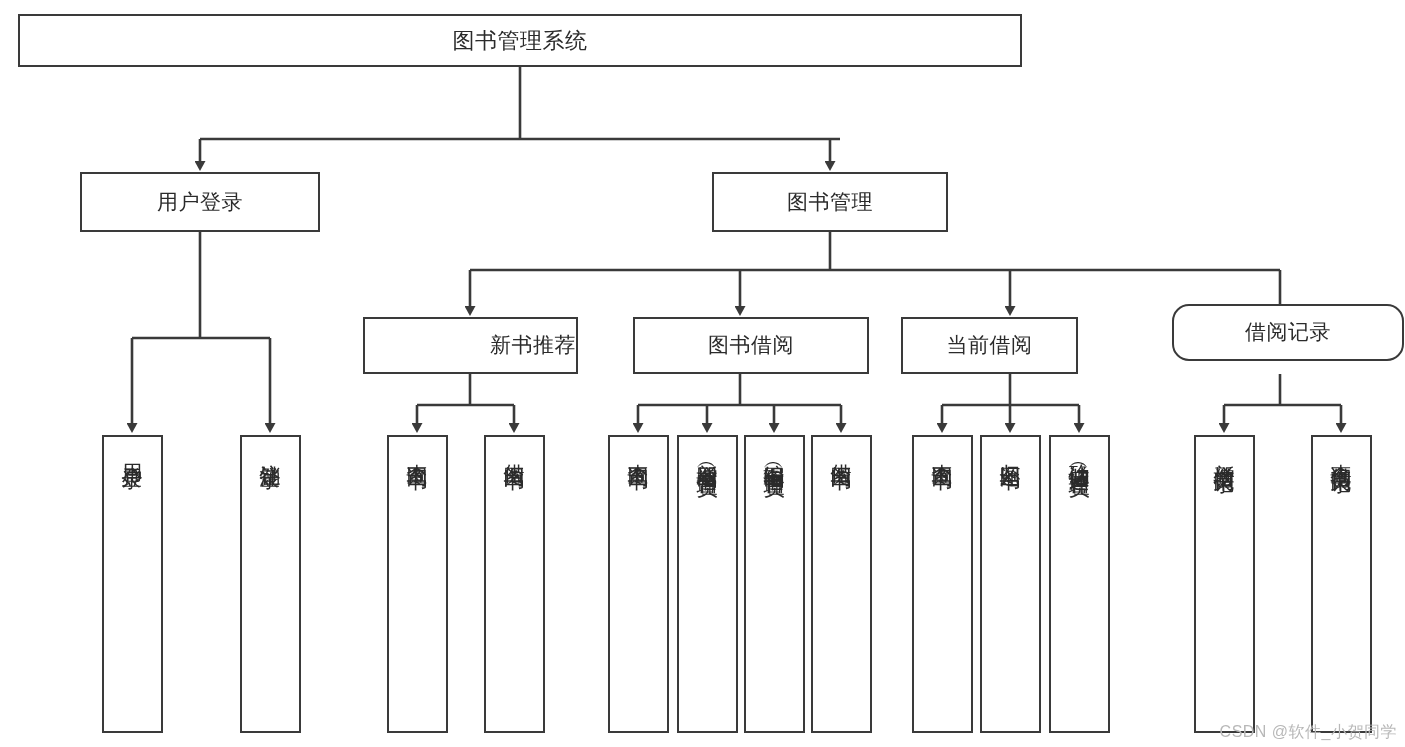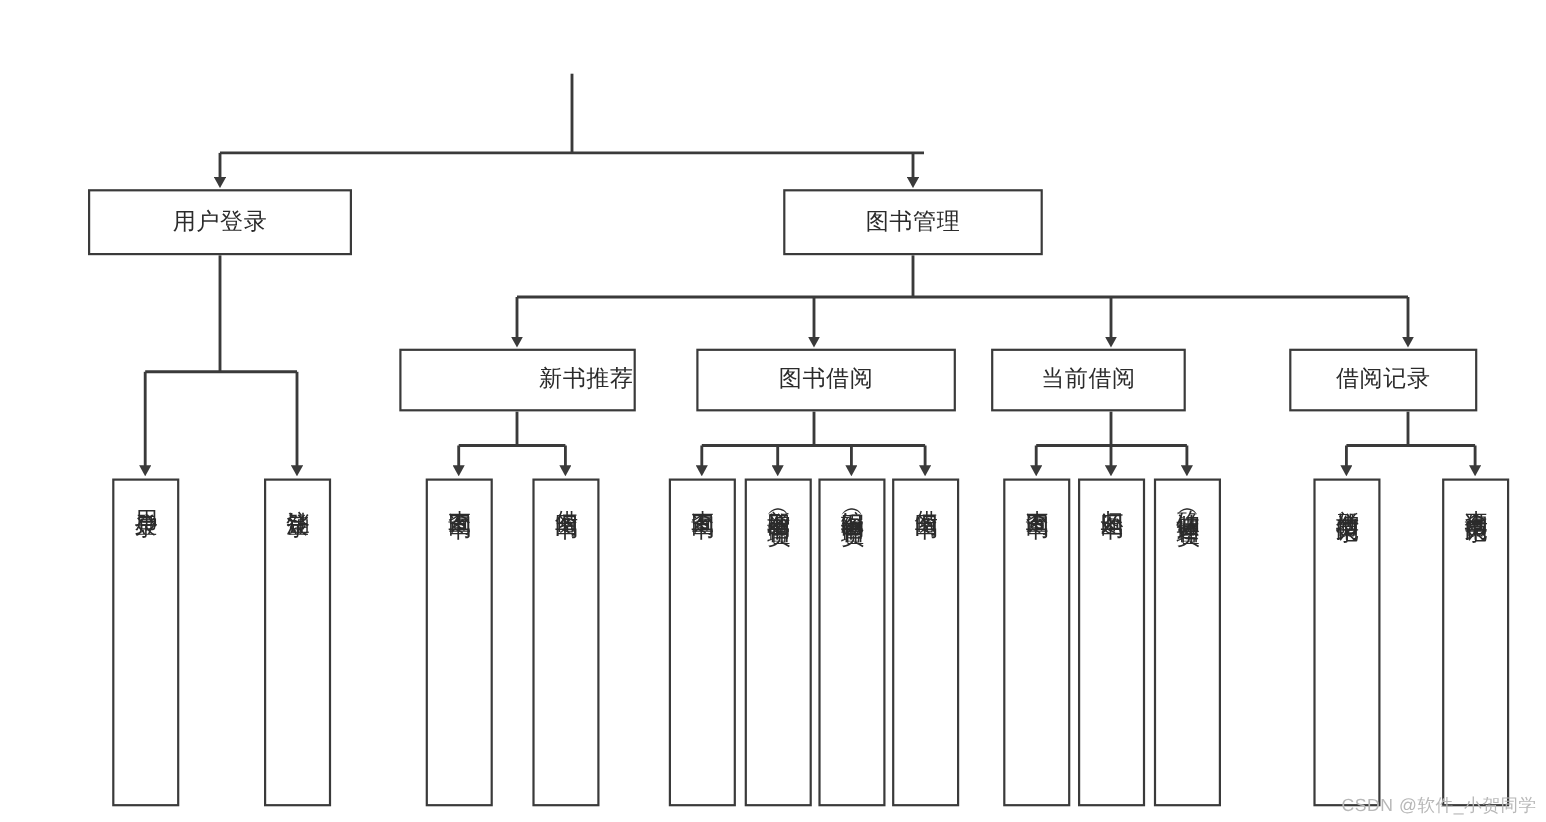--- a/index.html
+++ b/index.html
@@ -120,38 +120,41 @@
       <path d="M1010,405 L1010,424" marker-end="url(#arrow)"></path>
       <path d="M1079,405 L1079,424" marker-end="url(#arrow)"></path>
 
       <path d="M1280,374 L1280,405"></path>
       <path d="M1224,405 L1341,405"></path>
       <path d="M1224,405 L1224,424" marker-end="url(#arrow)"></path>
       <path d="M1341,405 L1341,424" marker-end="url(#arrow)"></path>
     </g>
   </svg>
 
+  <div class="node horizontal root" style="left:18px; top:14px; width:1004px; height:53px;">
+    <span class="label">图书管理系统</span>
+  </div>
 
   <div class="node horizontal" style="left:80px; top:172px; width:240px; height:60px;">
     <span class="label">用户登录</span>
   </div>
   <div class="node horizontal" style="left:712px; top:172px; width:236px; height:60px;">
     <span class="label">图书管理</span>
   </div>
 
   <div class="node horizontal" style="left:363px; top:317px; width:215px; height:57px;justify-content:flex-end;">
     <span class="label">新书推荐</span>
   </div>
   <div class="node horizontal" style="left:633px; top:317px; width:236px; height:57px;">
     <span class="label">图书借阅</span>
   </div>
   <div class="node horizontal" style="left:901px; top:317px; width:177px; height:57px;">
     <span class="label">当前借阅</span>
   </div>
-  <div class="node horizontal" style="left:1172px; top:317px; width:171px; height:57px;">
+  <div class="node horizontal" style="left:1172px; top:304px; width:232px; height:57px;border-radius:17px;">
     <span class="label">借阅记录</span>
   </div>
 
   <div class="node vertical" style="left:102px; top:435px; width:61px; height:298px;">
     <span class="label">用户登录</span>
   </div>
   <div class="node vertical" style="left:240px; top:435px; width:61px; height:298px;">
     <span class="label">注销登录</span>
   </div>
 

